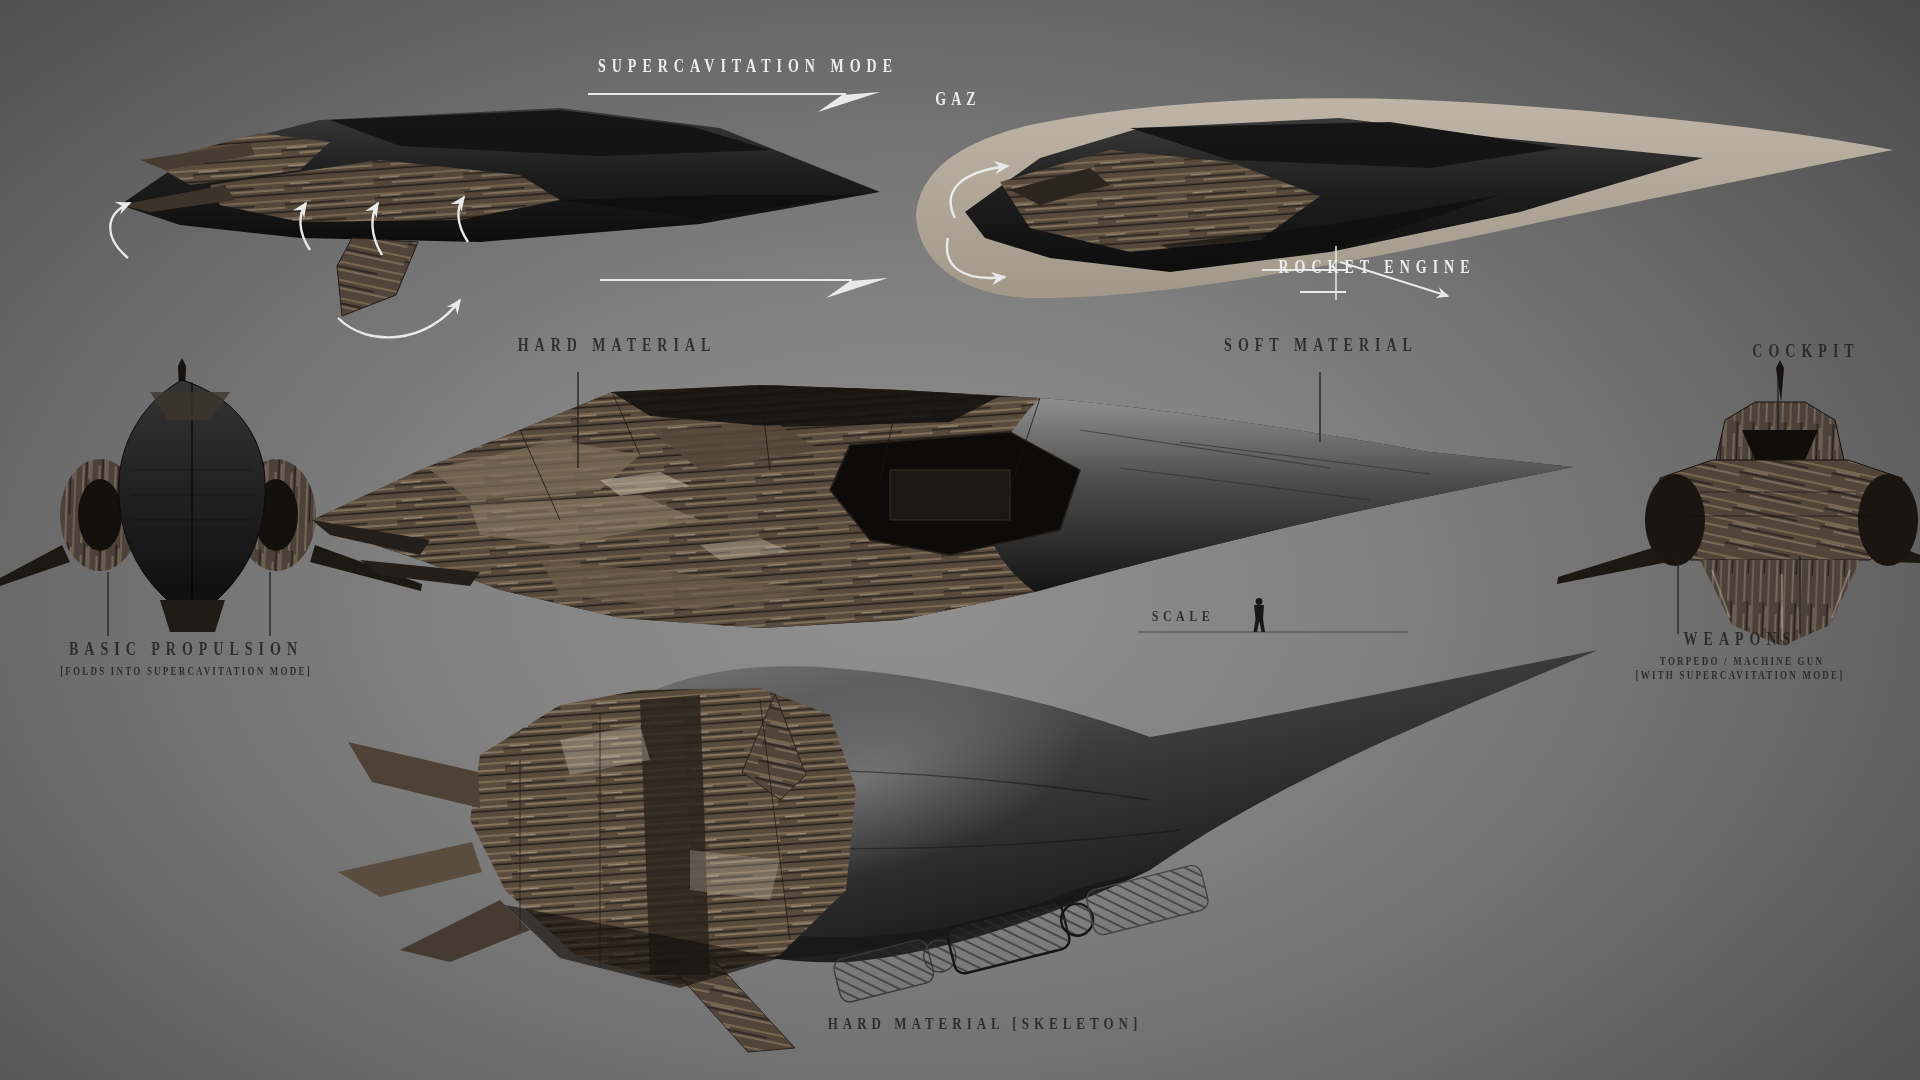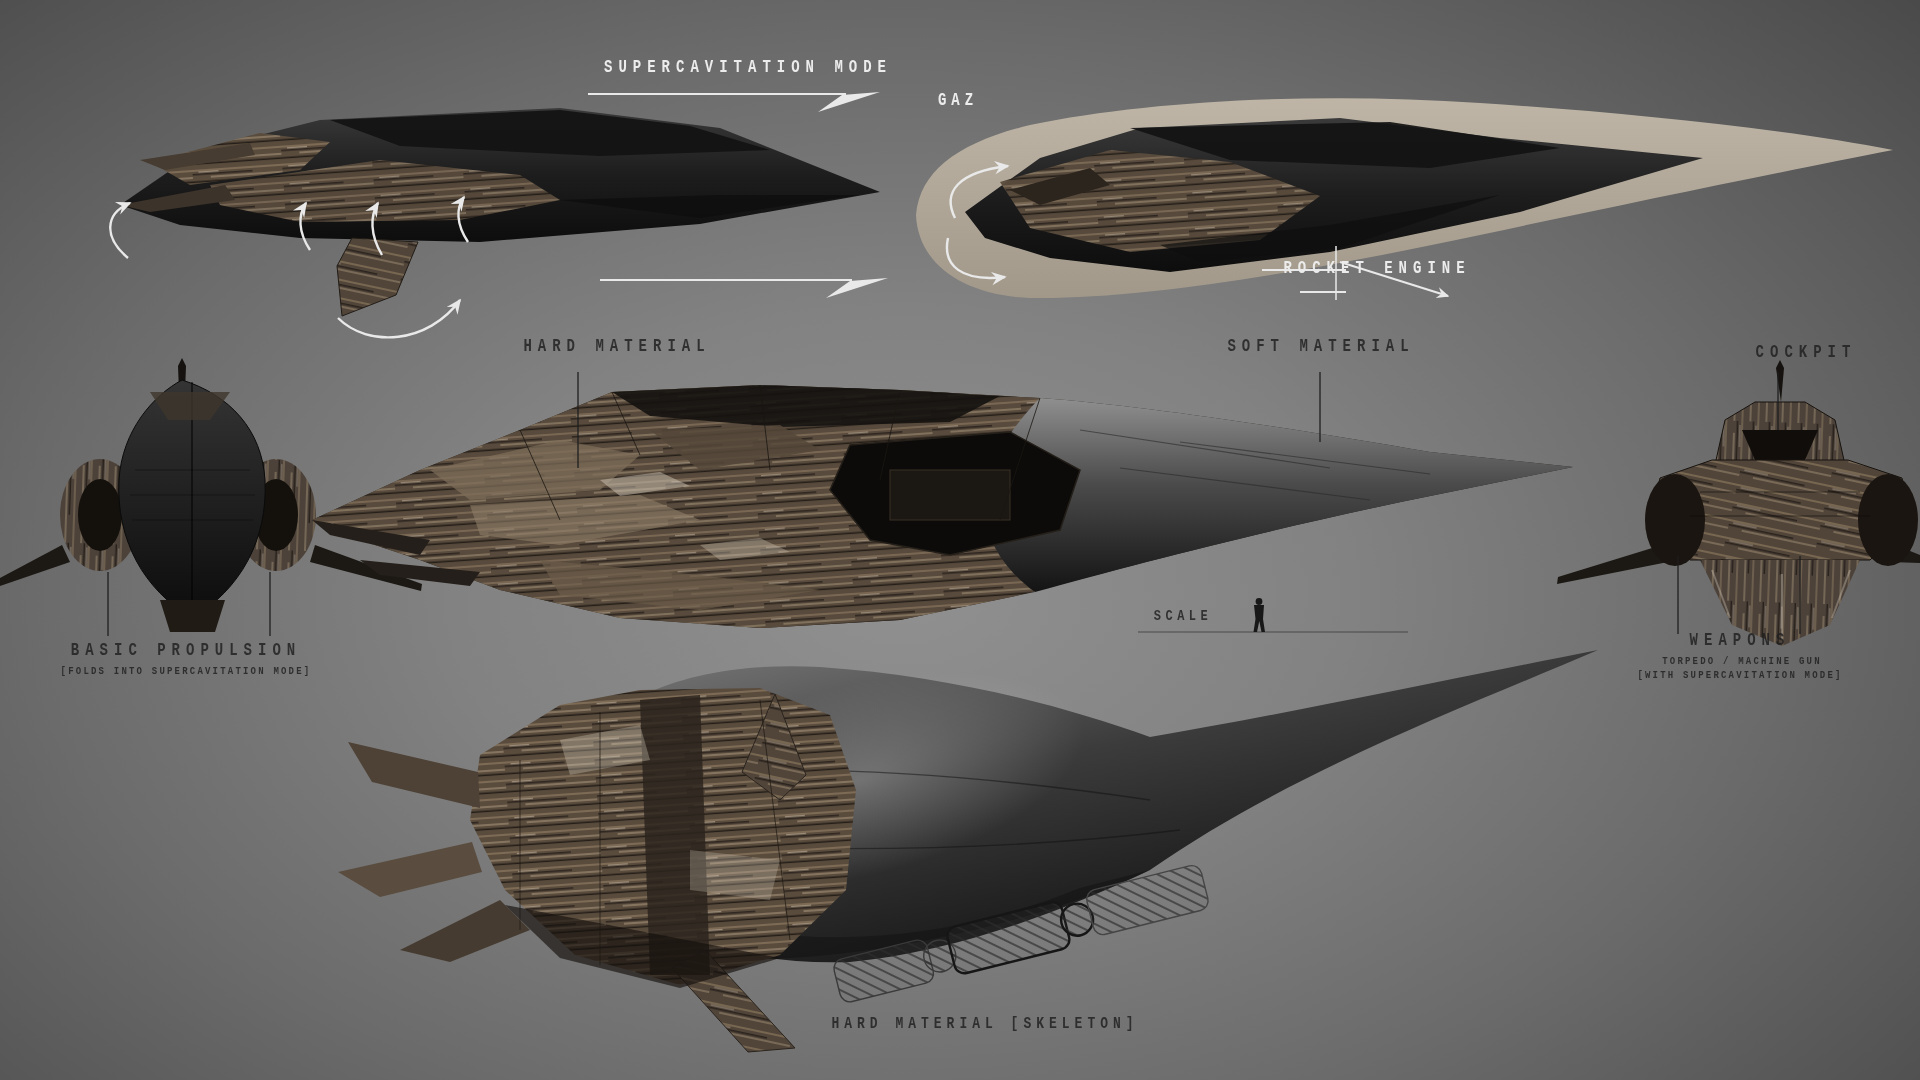--- a/index.html
+++ b/index.html
@@ -1,20 +1,20 @@
 <!DOCTYPE html>
 <html><head>
 <meta charset="utf-8">
 <style>
   html,body{margin:0;padding:0;background:#3f3f3f;}
   #canvas{
     position:relative;width:1920px;height:1080px;overflow:hidden;
     background:radial-gradient(ellipse 1500px 950px at 47% 55%,
       #909090 0%, #828282 30%, #6b6b6b 58%, #525252 84%, #424242 100%);
-    font-family:Liberation Mono, monospace;
+    font-family:Liberation Serif, serif;
   }
   .lbl{
     position:absolute;font-weight:bold;white-space:nowrap;
     transform:translateX(-50%) scaleY(1.28);transform-origin:center top;
     color:#ececec;
   }
   .lbl-dark{color:#1f1f1f;opacity:0.82;}
   .sz-main{font-size:14px;letter-spacing:6px;}
   .sz-gaz{font-size:14px;letter-spacing:5px;}
   .sz-sub{font-size:9px;letter-spacing:2.2px;}

